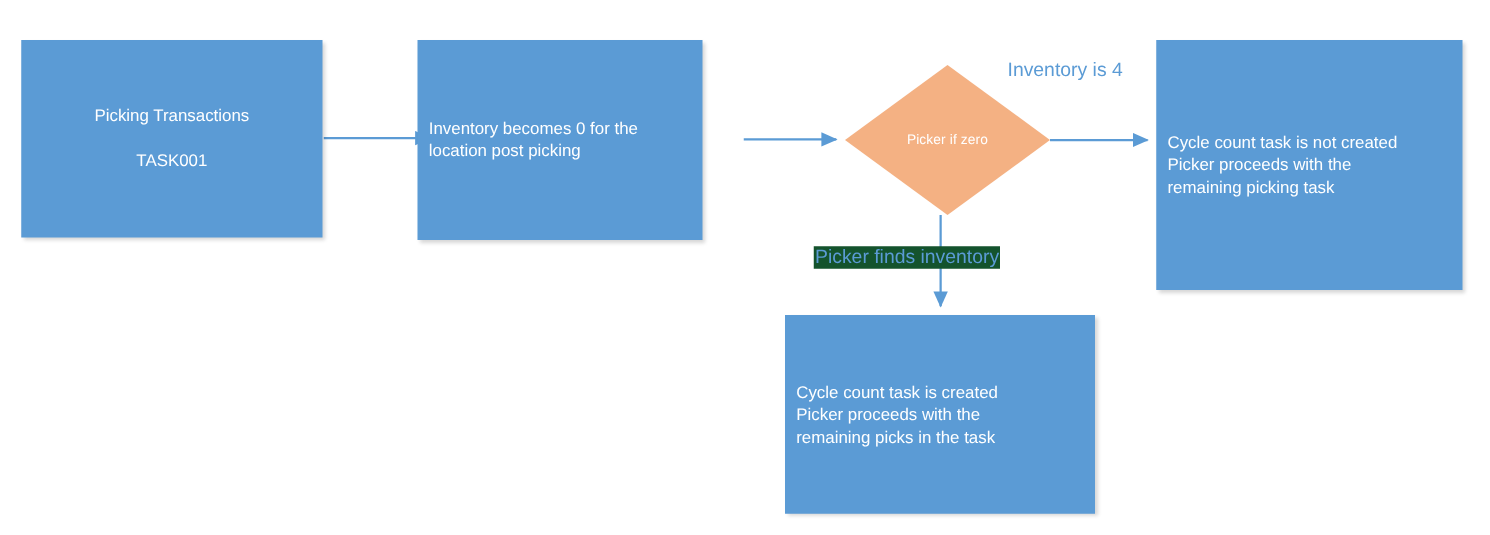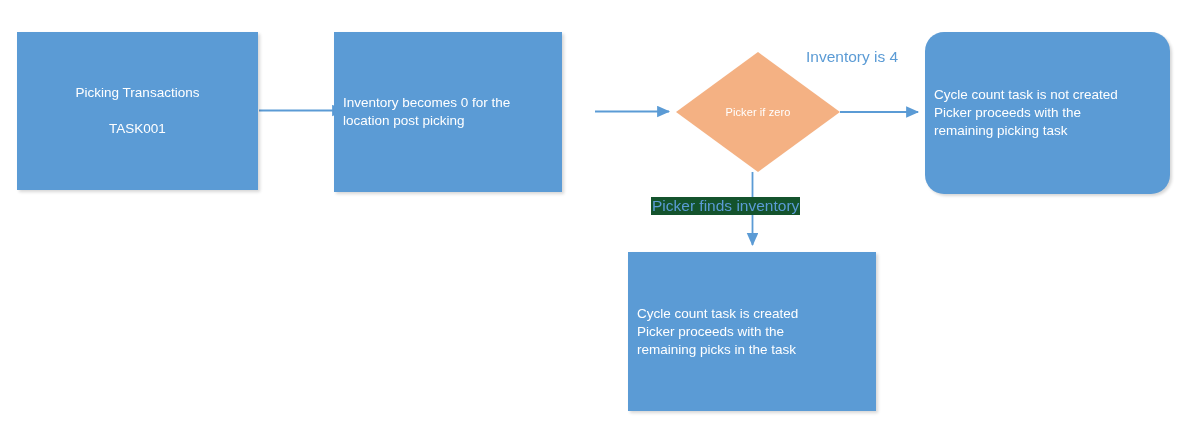--- a/index.html
+++ b/index.html
@@ -57,22 +57,21 @@
     left: 334px;
     top: 32px;
     width: 228px;
     height: 160px;
   }
   
   #node-no-cycle-count {
     left: 925px;
     top: 32px;
     width: 245px;
-    height: 162px;
-    border-radius: 19px;
+    height: 200px;
   }
   
   #node-cycle-count-created {
     left: 628px;
     top: 252px;
     width: 248px;
     height: 159px;
   }
 
   

